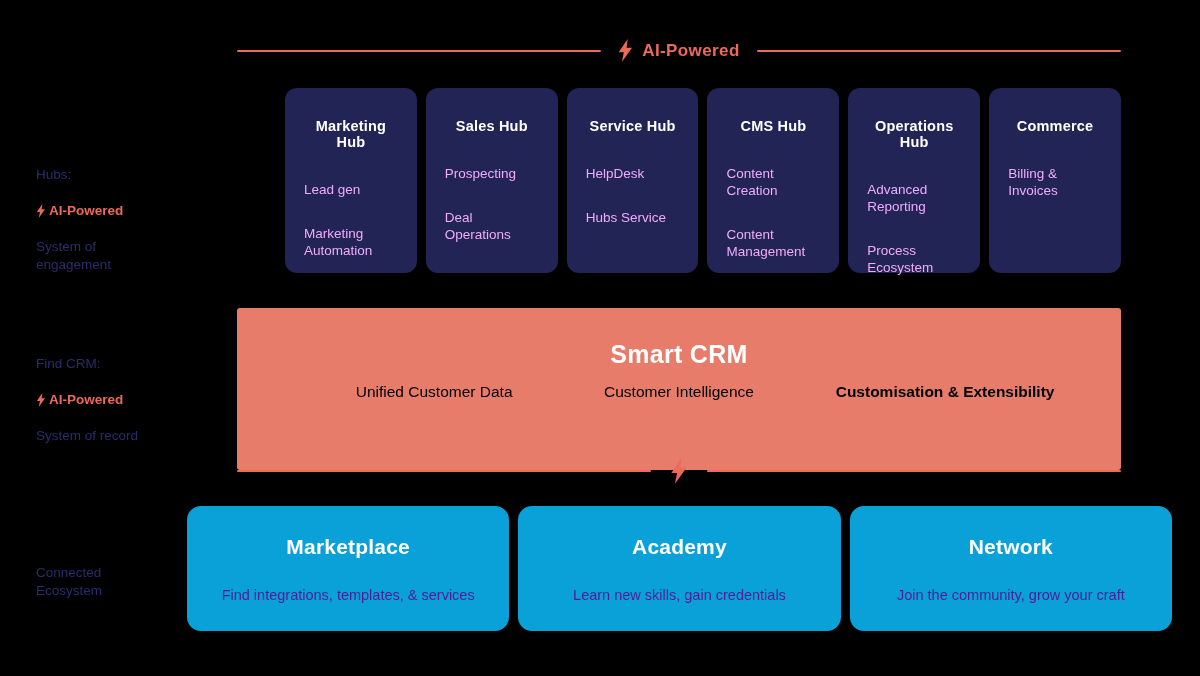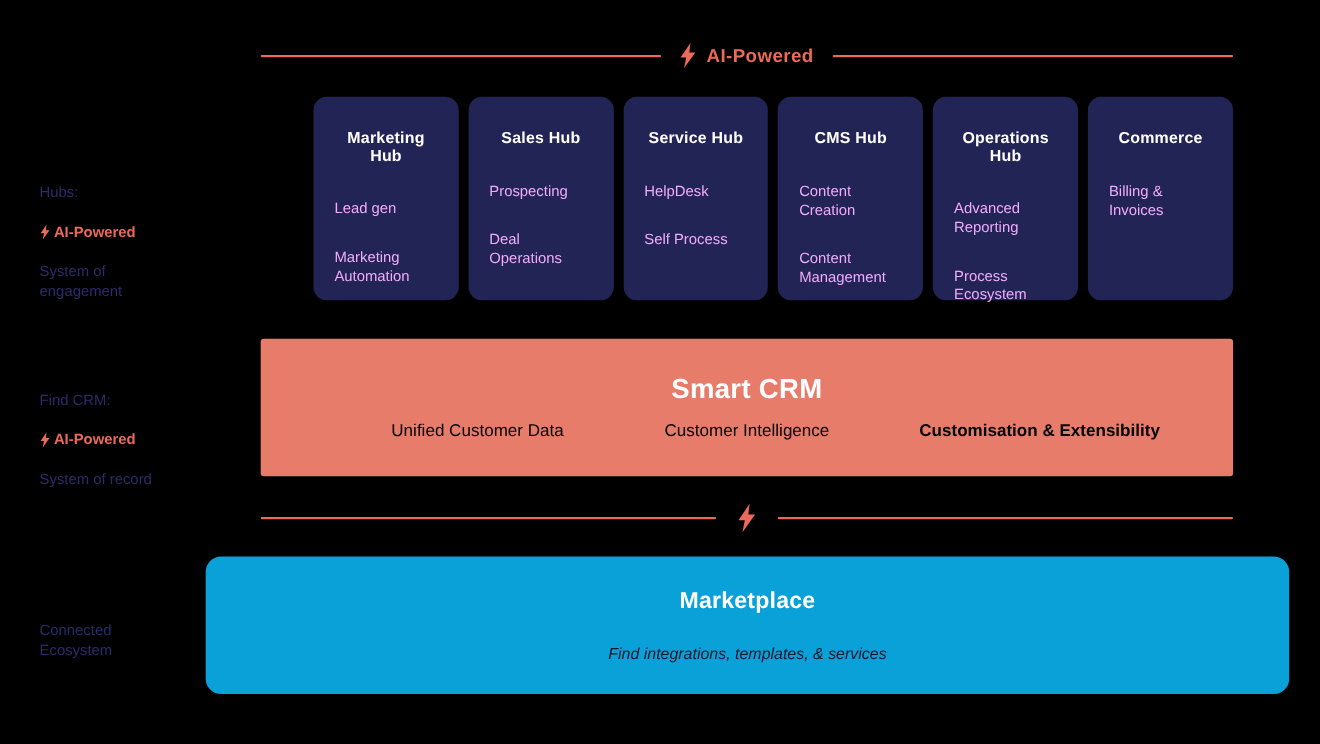--- a/index.html
+++ b/index.html
@@ -22,38 +22,38 @@
   .top-divider-label{display:flex;align-items:center;gap:9px;margin:0 17px;color:var(--coral);
     font-weight:700;font-size:17px;letter-spacing:.4px;}
 
   
   .hubs-row{position:absolute;left:237px;top:88px;width:884px;display:flex;gap:9px;padding-left:48px;}
   .hub-card{flex:1;height:185px;background:var(--navy);border-radius:12px;padding:30px 15px 0;color:#fff;}
   .hub-title{text-align:center;font-weight:700;font-size:14.5px;letter-spacing:.2px;margin:0 0 31px;}
   .hub-item{font-size:13.5px;line-height:17px;margin:0 0 27px;white-space:pre-line;color:#f0abfc;padding-left:4px;}
 
   
-  .crm-bar{position:absolute;left:237px;top:308px;width:884px;height:125px;background:var(--coral_bar);
+  .crm-bar{position:absolute;left:237px;top:308px;width:884px;height:162px;background:var(--coral_bar);
     border-radius:3px;color:#fff;}
   .crm-title{position:absolute;top:32px;left:0;width:100%;text-align:center;font-size:25px;font-weight:700;letter-spacing:.3px;}
   .crm-item{position:absolute;top:75px;transform:translateX(-50%);font-size:15.5px;white-space:nowrap;color:#000000;}
   .crm-item-1{left:22.3%;}
   .crm-item-2{left:50%;}
   .crm-item-3{left:80.1%;font-weight:bold;}
 
   
   .mid-divider{position:absolute;left:237px;top:457px;width:884px;height:27px;display:flex;align-items:center;}
   .mid-bolt-wrap{margin:0 20px;display:flex;align-items:center;}
 
   
   .eco-row{position:absolute;left:187px;top:506px;width:985px;display:flex;gap:9px;}
   .eco-card{flex:1;height:125px;background:var(--blue);border-radius:14px;color:#fff;
     display:flex;flex-direction:column;align-items:center;justify-content:center;}
   .eco-title{font-size:21px;font-weight:700;margin-bottom:28px;letter-spacing:.2px;}
-  .eco-sub{font-size:14.5px;color:#0f172a;font-style:italic;}
+  .eco-sub{font-size:14.5px;color:#4c1d95;}
 
   
   .side-label{position:absolute;left:36px;color:var(--label_navy);font-size:13.5px;line-height:18px;white-space:pre-line;}
   .side-ai{display:flex;align-items:center;gap:3px;color:var(--coral);font-weight:700;}
 
   .bolt{fill:var(--coral);display:block;}
 </style>
 </head>
 <body>
 
@@ -91,21 +91,21 @@
     </div>
     <div class="hub-card">
       <div class="hub-title">Sales Hub</div>
       <div class="hub-item">Prospecting</div>
       <div class="hub-item">Deal
 Operations</div>
     </div>
     <div class="hub-card">
       <div class="hub-title">Service Hub</div>
       <div class="hub-item">HelpDesk</div>
-      <div class="hub-item">Self Process</div>
+      <div class="hub-item">Hubs Service</div>
     </div>
     <div class="hub-card">
       <div class="hub-title">CMS Hub</div>
       <div class="hub-item">Content
 Creation</div>
       <div class="hub-item">Content
 Management</div>
     </div>
     <div class="hub-card">
       <div class="hub-title">Operations Hub</div>
@@ -151,15 +151,23 @@
   <div class="side-label" style="top:546px">
     <div>Connected
 Ecosystem</div>
   </div>
 
   <div class="eco-row">
     <div class="eco-card">
       <div class="eco-title">Marketplace</div>
       <div class="eco-sub">Find integrations, templates, &amp; services</div>
     </div>
+    <div class="eco-card">
+      <div class="eco-title">Academy</div>
+      <div class="eco-sub">Learn new skills, gain credentials</div>
+    </div>
+    <div class="eco-card">
+      <div class="eco-title">Network</div>
+      <div class="eco-sub">Join the community, grow your craft</div>
+    </div>
   </div>
 
 </div>
 
 </body></html>

